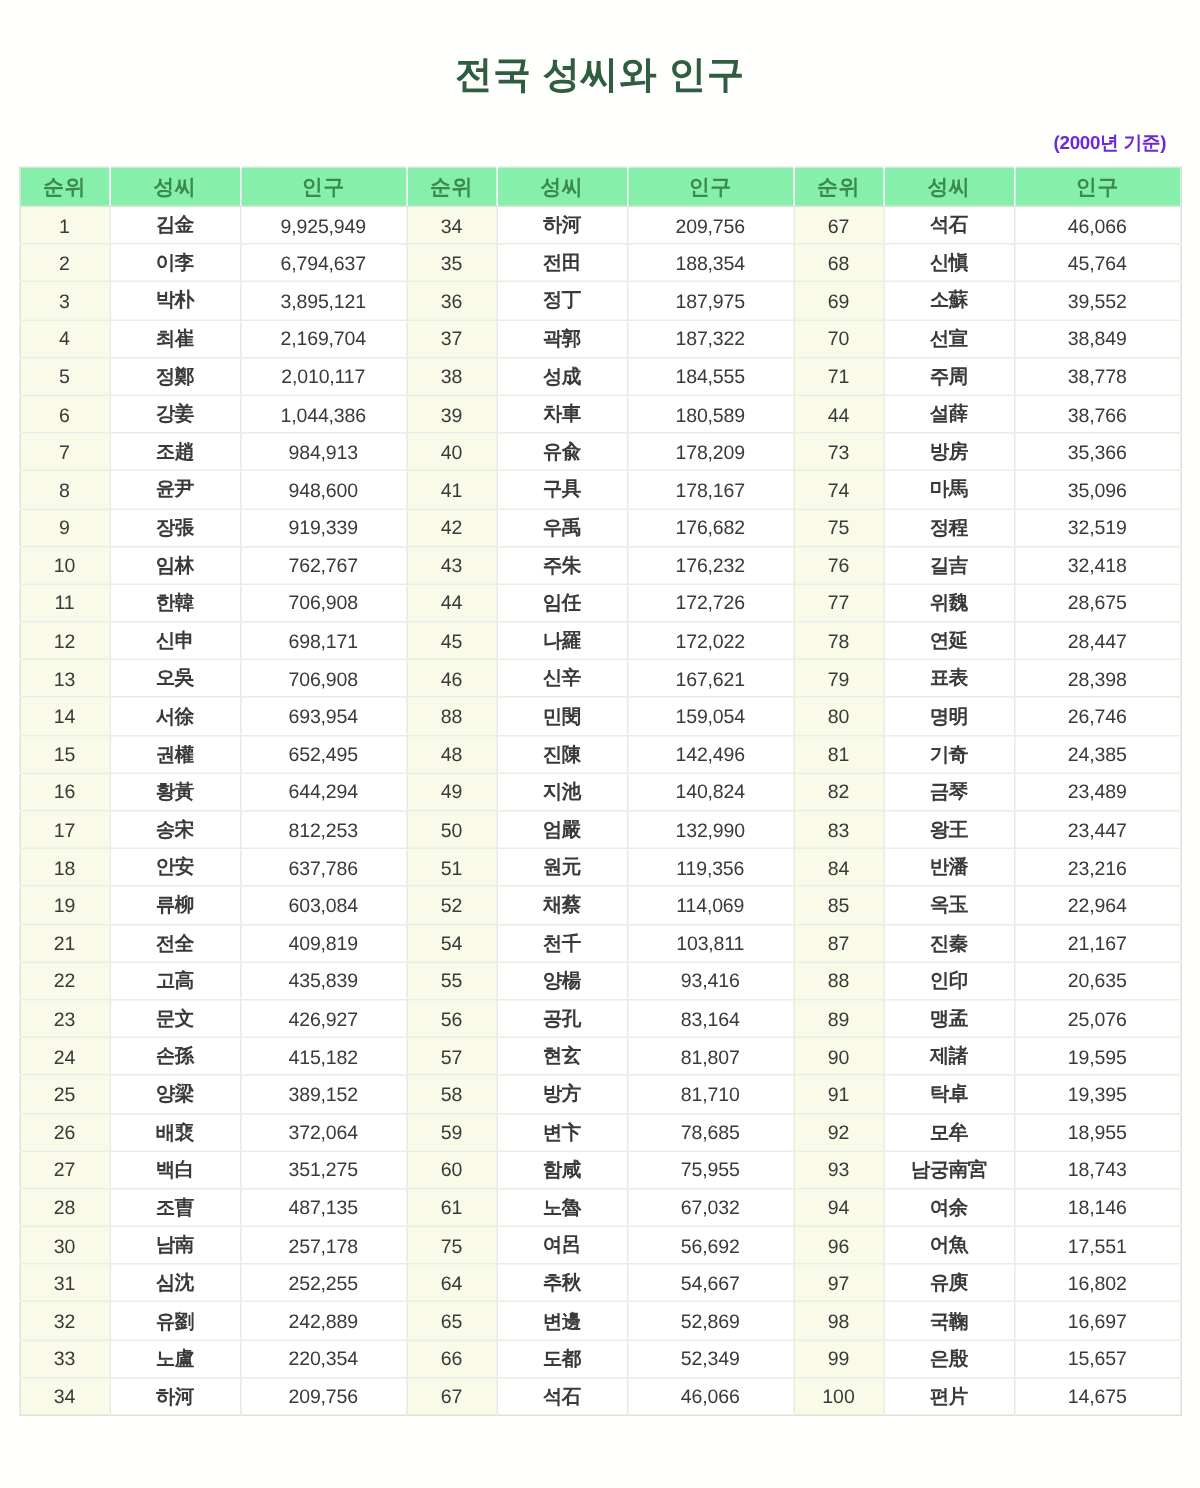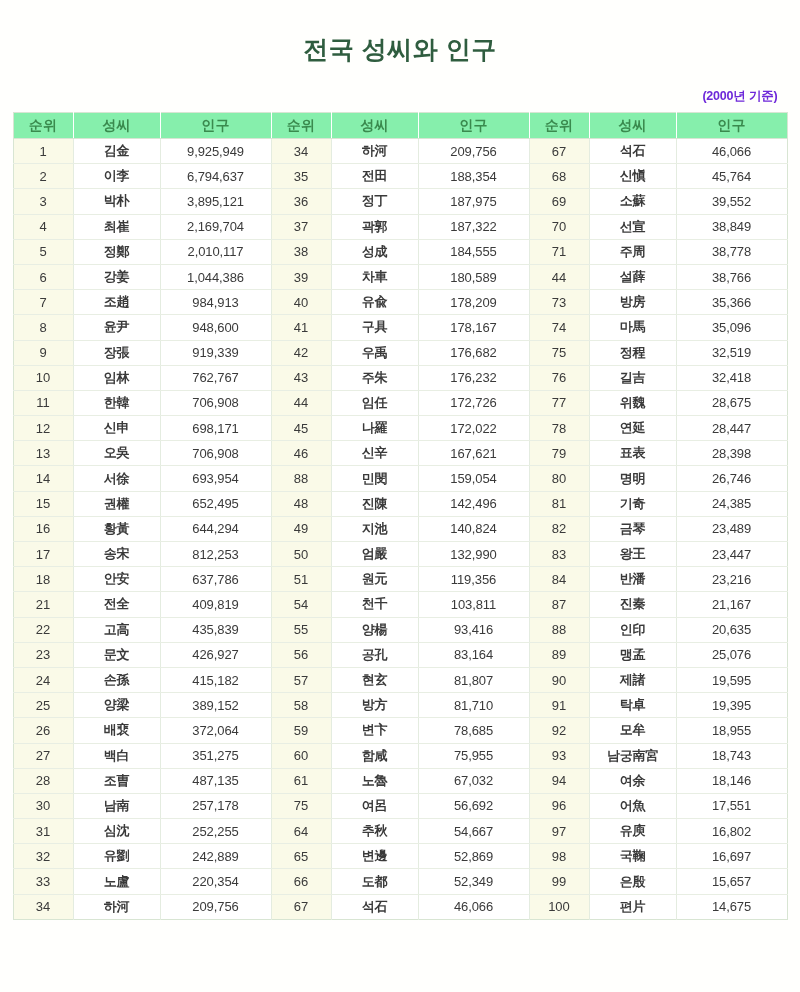--- a/index.html
+++ b/index.html
@@ -330,20 +330,31 @@
             <td class="name">안安</td>
             <td class="pop">637,786</td>
             <td class="rank">51</td>
             <td class="name">원元</td>
             <td class="pop">119,356</td>
             <td class="rank">84</td>
             <td class="name">반潘</td>
             <td class="pop">23,216</td>
           </tr>
           <tr>
+            <td class="rank">19</td>
+            <td class="name">류柳</td>
+            <td class="pop">603,084</td>
+            <td class="rank">52</td>
+            <td class="name">채蔡</td>
+            <td class="pop">114,069</td>
+            <td class="rank">85</td>
+            <td class="name">옥玉</td>
+            <td class="pop">22,964</td>
+          </tr>
+          <tr>
             <td class="rank">21</td>
             <td class="name">전全</td>
             <td class="pop">409,819</td>
             <td class="rank">54</td>
             <td class="name">천千</td>
             <td class="pop">103,811</td>
             <td class="rank">87</td>
             <td class="name">진秦</td>
             <td class="pop">21,167</td>
           </tr>

